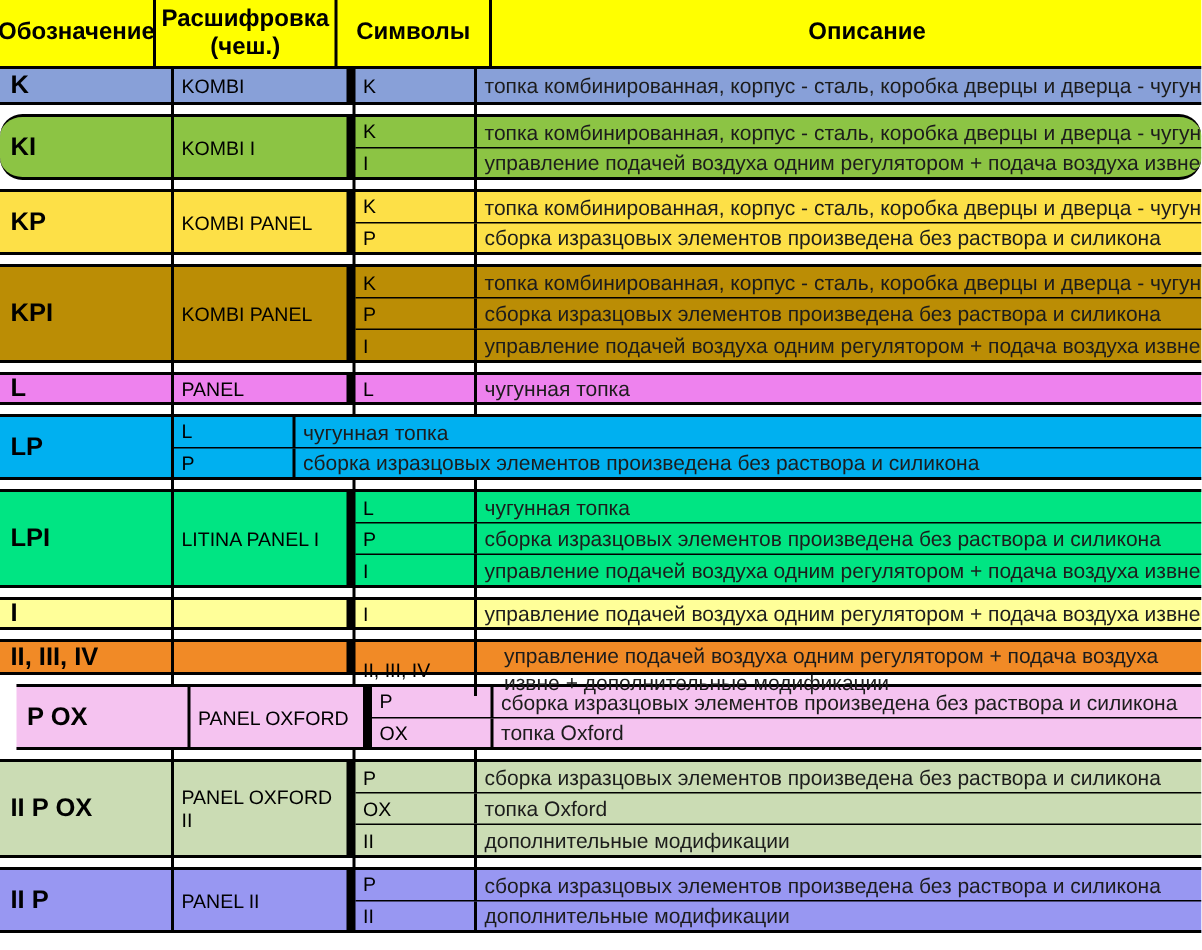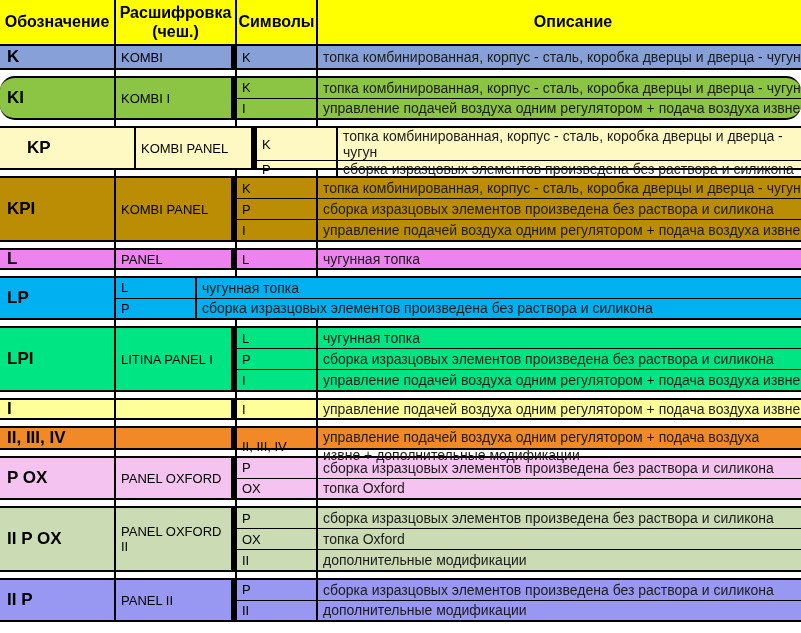--- a/index.html
+++ b/index.html
@@ -4,23 +4,23 @@
 <style>
   * { box-sizing: border-box; margin: 0; padding: 0; }
   html, body { width: 801px; background: #ffffff; }
   body { font-family: "Liberation Sans", sans-serif; color: #000; }
   .tbl { width: 801px; }
 
   
   .hdr { display: flex; height: 44px; }
   .hcell { display: flex; align-items: center; justify-content: center; text-align: center;
            font-weight: bold; font-size: 16px; border-right: 2px solid #000; }
-  .hc1 { width: 116px; }
+  .hc1 { width: 104px; }
   .hc2 { width: 121px; flex-direction: column; line-height: 1.2; }
-  .hc3 { width: 81px; }
+  .hc3 { width: 103px; }
   .hc4 { flex: 1; border-right: none; margin-left: 27px; }
 
   
   .block { display: flex; border-top: 2px solid #000; border-bottom: 2px solid #000; }
   .c1 { width: 116px; border-right: 2px solid #000; display: flex; align-items: center;
         padding-left: 7px; font-weight: bold; font-size: 17px; }
   .c2 { width: 121px; border-right: 6px solid #000000; display: flex; align-items: center;
         padding-left: 5px; font-size: 13px; }
   .c34 { flex: 1; display: flex; flex-direction: column; }
   .sub { flex: 1; display: flex; }
@@ -29,21 +29,21 @@
          padding-left: 5px; font-size: 13px; }
   .desc { flex: 1; display: flex; align-items: center; padding-left: 5px;
           font-size: 14px; color: #1c1c1c; }
 
   
   .h-k { height: 26px; }   
   .h-s { height: 22px; }   
   .h-2 { height: 44px; }   
   .h-3 { height: 66px; }   
   .h-o { height: 24px; }   
-  .h-o .desc { line-height: 18px; padding-right: 2px; }
+  .h-o .desc { line-height: 18px; padding-right: 2px; margin-left: 13px; }
 
   
   .gap { height: 6px; display: flex; background: #fff; }
   .gap i { display: block; height: 100%; }
   .gap .g1 { width: 116px; border-right: 2px solid #000; }
   .gap .g2 { width: 121px; border-right: 2px solid #000; }
   .gap .g3 { width: 81px;  border-right: 2px solid #000; }
   .gap .g4 { flex: 1; }
 </style>
 </head>
@@ -92,21 +92,21 @@
       </div>
     </div>
   </div>
   <div class="gap">
       <i class="g1"></i>
       <i class="g2"></i>
       <i class="g3"></i>
       <i class="g4"></i>
     </div>
 
-  <div class="block h-2" style="background-color: #fef9c3; padding-left: 20px;">
+  <div class="block h-2" style="background-color: #fde047;">
     <div class="c1">KP</div>
     <div class="c2">KOMBI PANEL</div>
     <div class="c34">
       <div class="sub">
         <div class="sym">K</div>
         <div class="desc">топка комбинированная, корпус - сталь, коробка дверцы и дверца - чугун</div>
       </div>
       <div class="sub">
         <div class="sym">P</div>
         <div class="desc">сборка изразцовых элементов произведена без раствора и силикона</div>
@@ -234,21 +234,21 @@
       </div>
     </div>
   </div>
   <div class="gap">
       <i class="g1"></i>
       <i class="g2"></i>
       <i class="g3"></i>
       <i class="g4"></i>
     </div>
 
-  <div class="block h-2" style="background-color: rgb(245, 195, 240);">
+  <div class="block h-2" style="background-color: rgb(245, 195, 240); margin-left: 11px;">
     <div class="c1">P OX</div>
     <div class="c2">PANEL OXFORD</div>
     <div class="c34">
       <div class="sub">
         <div class="sym">P</div>
         <div class="desc">сборка изразцовых элементов произведена без раствора и силикона</div>
       </div>
       <div class="sub">
         <div class="sym">OX</div>
         <div class="desc">топка Oxford</div>

